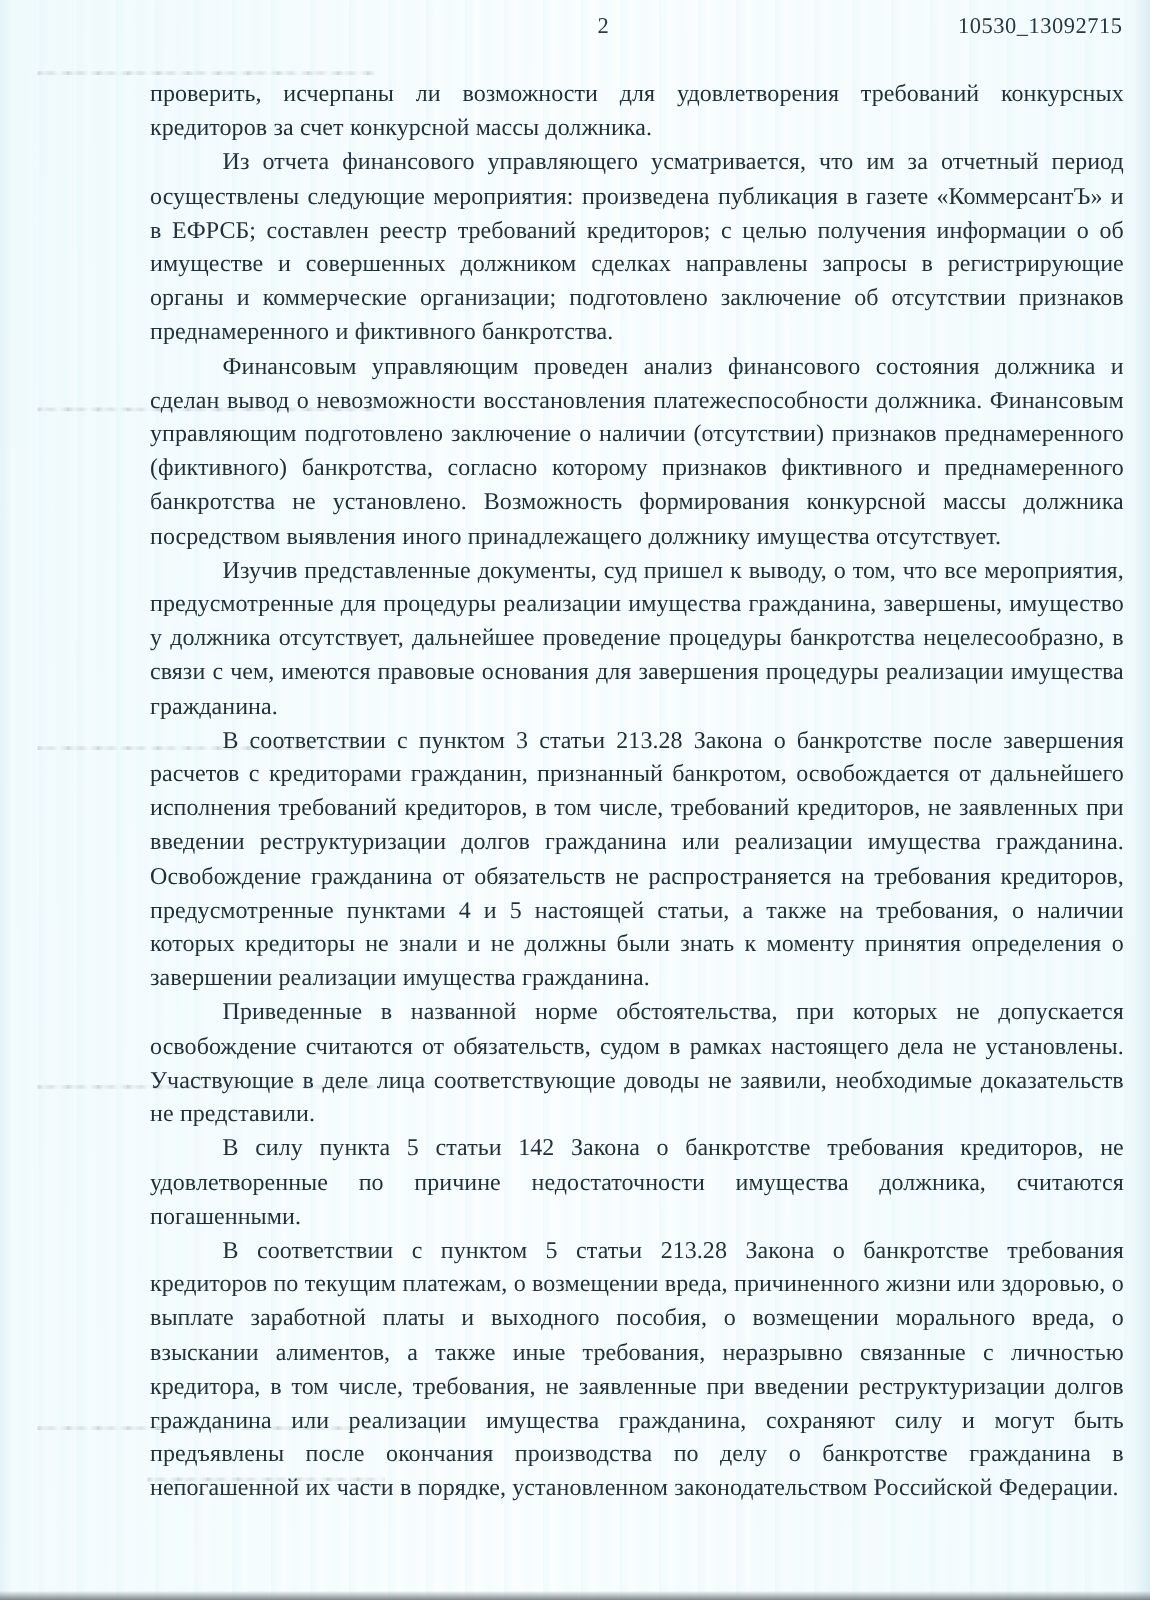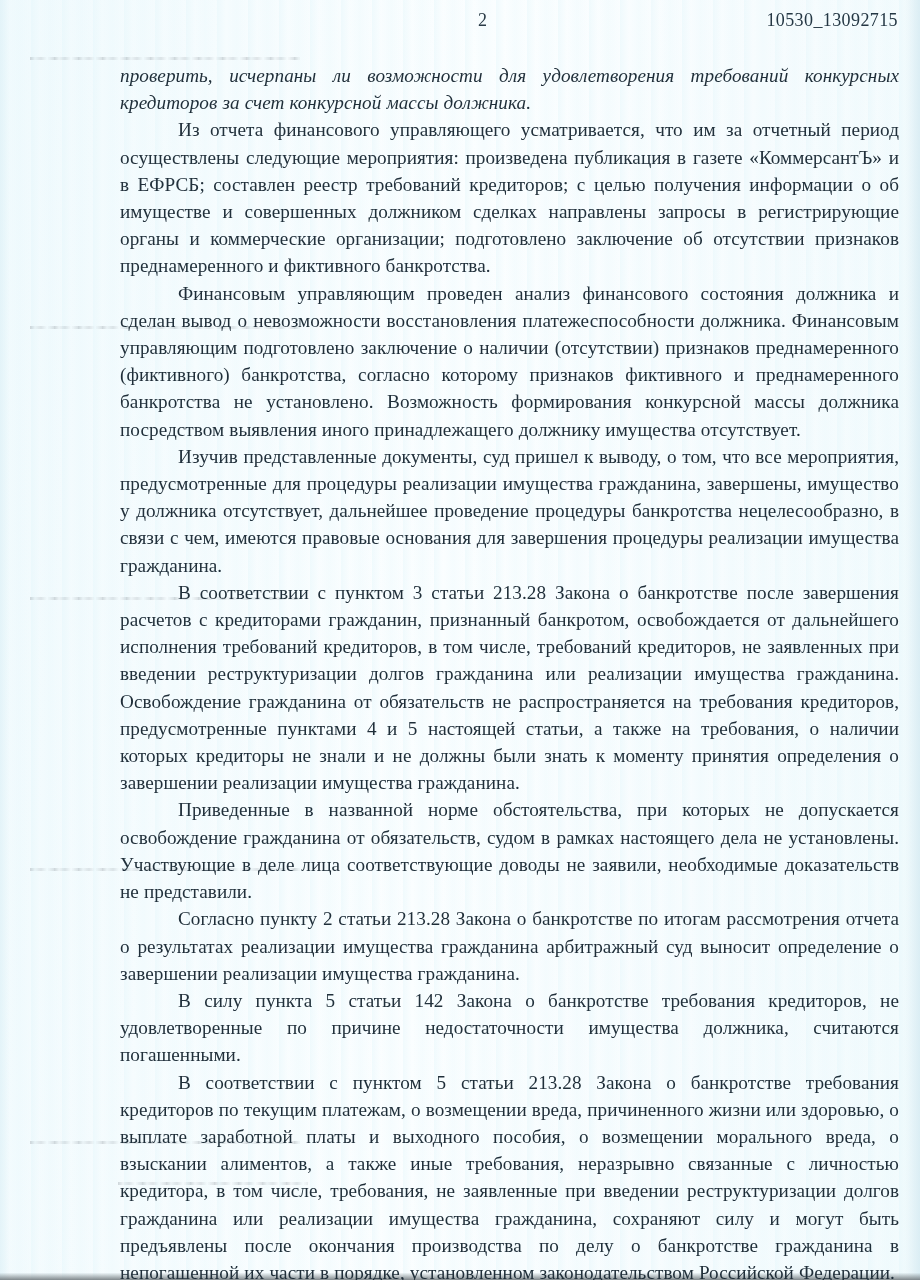--- a/index.html
+++ b/index.html
@@ -117,21 +117,21 @@
     margin: 0;
     text-align: justify;
     text-indent: 58px;
     font-size: 19.2px;
     line-height: 27.2px;
     color: #1e2d38;
     letter-spacing: 0.05px;
     word-spacing: 0.2px;
     -webkit-font-smoothing: antialiased;
   }
-  p.para.noindent { text-indent: 0; font-style: italic; }
+  p.para.noindent { text-indent: 0; }
 
   
   p.para:nth-child(odd) { color: #1f2e39; }
   p.para:nth-child(even) { color: #22313c; }
 </style>
 </head>
 <body>
 
 <div class="page">
 
@@ -151,19 +151,18 @@
     <div class="page-number">2</div>
     <div class="doc-id">10530_13092715</div>
   </div>
 
   <div class="body-text">
     <p class="para noindent">проверить, исчерпаны ли возможности для удовлетворения требований конкурсных кредиторов за счет конкурсной массы должника.</p>
     <p class="para">Из отчета финансового управляющего усматривается, что им за отчетный период осуществлены следующие мероприятия: произведена публикация в газете «КоммерсантЪ» и в ЕФРСБ; составлен реестр требований кредиторов; с целью получения информации о об имуществе и совершенных должником сделках направлены запросы в регистрирующие органы и коммерческие организации; подготовлено заключение об отсутствии признаков преднамеренного и фиктивного банкротства.</p>
     <p class="para">Финансовым управляющим проведен анализ финансового состояния должника и сделан вывод о невозможности восстановления платежеспособности должника. Финансовым управляющим подготовлено заключение о наличии (отсутствии) признаков преднамеренного (фиктивного) банкротства, согласно которому признаков фиктивного и преднамеренного банкротства не установлено. Возможность формирования конкурсной массы должника посредством выявления иного принадлежащего должнику имущества отсутствует.</p>
     <p class="para">Изучив представленные документы, суд пришел к выводу, о том, что все мероприятия, предусмотренные для процедуры реализации имущества гражданина, завершены, имущество у должника отсутствует, дальнейшее проведение процедуры банкротства нецелесообразно, в связи с чем, имеются правовые основания для завершения процедуры реализации имущества гражданина.</p>
     <p class="para">В соответствии с пунктом 3 статьи 213.28 Закона о банкротстве после завершения расчетов с кредиторами гражданин, признанный банкротом, освобождается от дальнейшего исполнения требований кредиторов, в том числе, требований кредиторов, не заявленных при введении реструктуризации долгов гражданина или реализации имущества гражданина. Освобождение гражданина от обязательств не распространяется на требования кредиторов, предусмотренные пунктами 4 и 5 настоящей статьи, а также на требования, о наличии которых кредиторы не знали и не должны были знать к моменту принятия определения о завершении реализации имущества гражданина.</p>
-    <p class="para">Приведенные в названной норме обстоятельства, при которых не допускается освобождение гражданина от обязательств, судом в рамках настоящего дела не установлены. Участвующие в деле лица соответствующие доводы не заявили, необходимые доказательств не представили.</p>
-    <p class="para">Согласно пункту 2 статьи 213.28 Закона о банкротстве по итогам рассмотрения отчета о результатах реализации имущества гражданина арбитражный суд выносит определение о завершении реализации имущества гражданина.</p>
+    <p class="para">Приведенные в названной норме обстоятельства, при которых не допускается освобождение считаются от обязательств, судом в рамках настоящего дела не установлены. Участвующие в деле лица соответствующие доводы не заявили, необходимые доказательств не представили.</p>
     <p class="para">В силу пункта 5 статьи 142 Закона о банкротстве требования кредиторов, не удовлетворенные по причине недостаточности имущества должника, считаются погашенными.</p>
     <p class="para">В соответствии с пунктом 5 статьи 213.28 Закона о банкротстве требования кредиторов по текущим платежам, о возмещении вреда, причиненного жизни или здоровью, о выплате заработной платы и выходного пособия, о возмещении морального вреда, о взыскании алиментов, а также иные требования, неразрывно связанные с личностью кредитора, в том числе, требования, не заявленные при введении реструктуризации долгов гражданина или реализации имущества гражданина, сохраняют силу и могут быть предъявлены после окончания производства по делу о банкротстве гражданина в непогашенной их части в порядке, установленном законодательством Российской Федерации.</p>
   </div>
 
 </div>
 
 </body></html>

